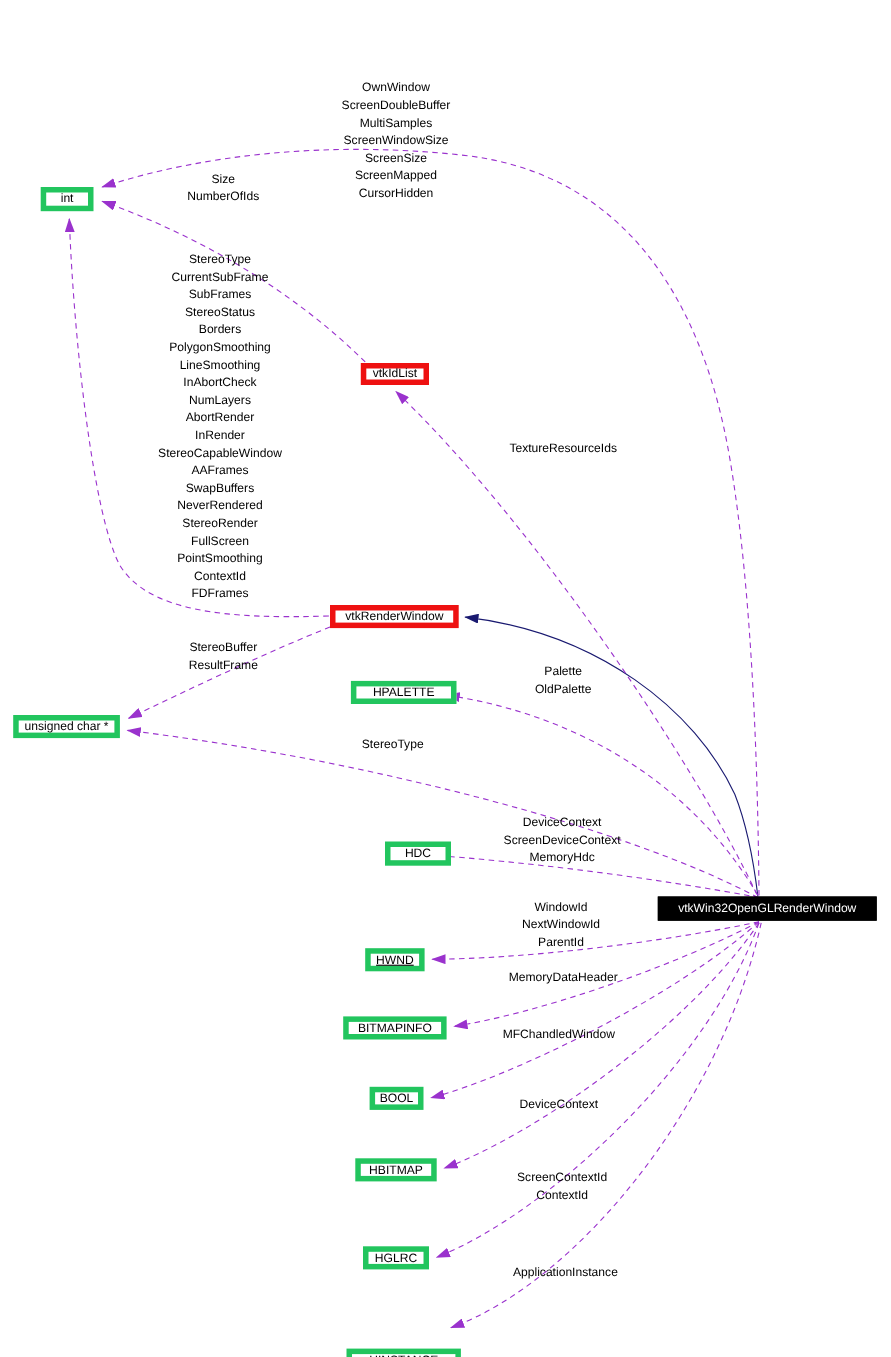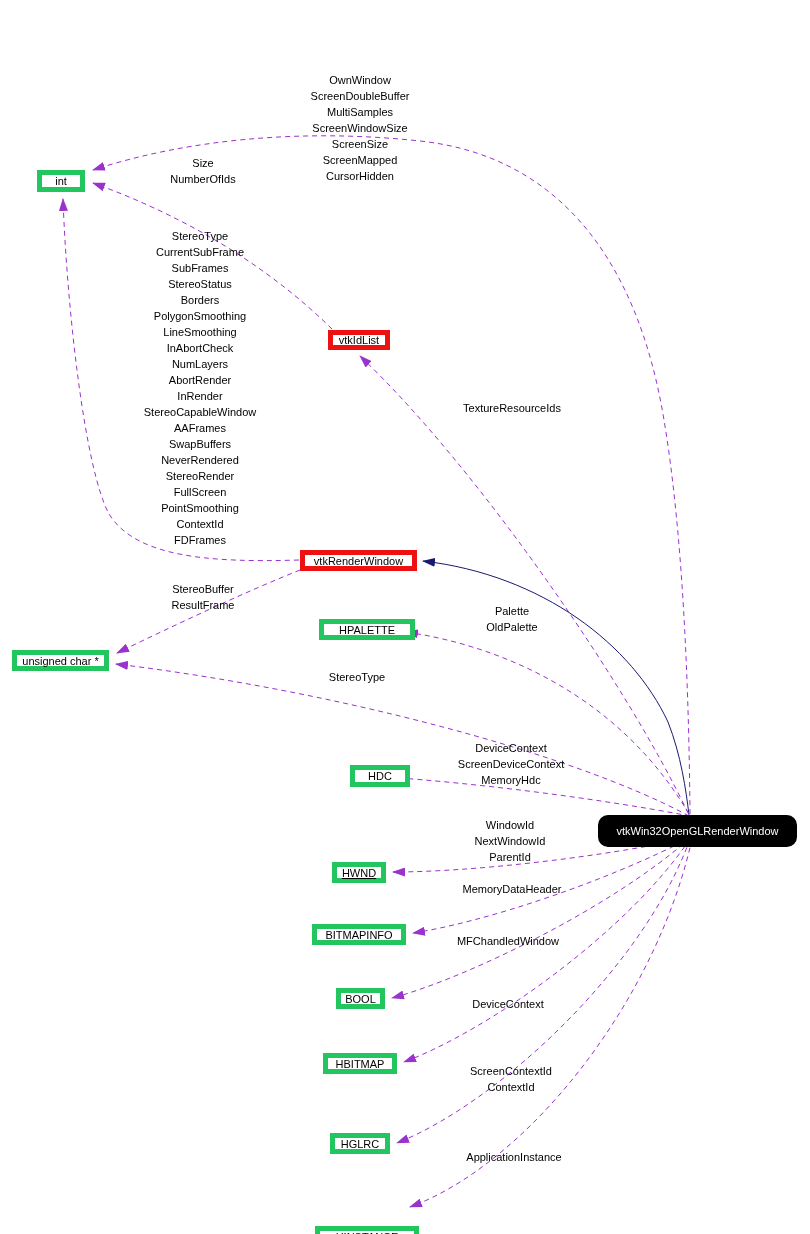--- a/index.html
+++ b/index.html
@@ -51,21 +51,21 @@
     <path class="edge" d="M 690,839 C 645,965 500,1102 397,1143" marker-end="url(#ap)"></path>
     <path class="edge" d="M 692,839 C 655,1005 525,1165 410,1207" marker-end="url(#ap)"></path>
   </svg>
 
   <div class="node" style="left:37px;top:170px;width:48px;height:22px;">int</div>
   <div class="node red" style="left:328px;top:330px;width:62px;height:20px;">vtkIdList</div>
   <div class="node red" style="left:300px;top:550px;width:117px;height:21px;">vtkRenderWindow</div>
   <div class="node" style="left:319px;top:619px;width:96px;height:21px;">HPALETTE</div>
   <div class="node" style="left:12px;top:650px;width:97px;height:21px;">unsigned char *</div>
   <div class="node" style="left:350px;top:765px;width:60px;height:22px;">HDC</div>
-  <div class="node main" style="left:598px;top:815px;width:199px;height:32px;border-radius:10px;">vtkWin32OpenGLRenderWindow</div>
+  <div class="node main" style="left:598px;top:815px;width:199px;height:22px;">vtkWin32OpenGLRenderWindow</div>
   <div class="node" style="left:332px;top:862px;width:54px;height:21px;text-decoration:underline;">HWND</div>
   <div class="node" style="left:312px;top:924px;width:94px;height:21px;">BITMAPINFO</div>
   <div class="node" style="left:336px;top:988px;width:49px;height:21px;">BOOL</div>
   <div class="node" style="left:323px;top:1053px;width:74px;height:21px;">HBITMAP</div>
   <div class="node" style="left:330px;top:1133px;width:60px;height:21px;">HGLRC</div>
   <div class="node" style="left:315px;top:1198px;width:104px;height:21px;margin-top:28px;">HINSTANCE</div>
 
   <div class="elabel" style="left:260px;top:60px;width:200px;margin-top:12px;">OwnWindow
 ScreenDoubleBuffer
 MultiSamples

